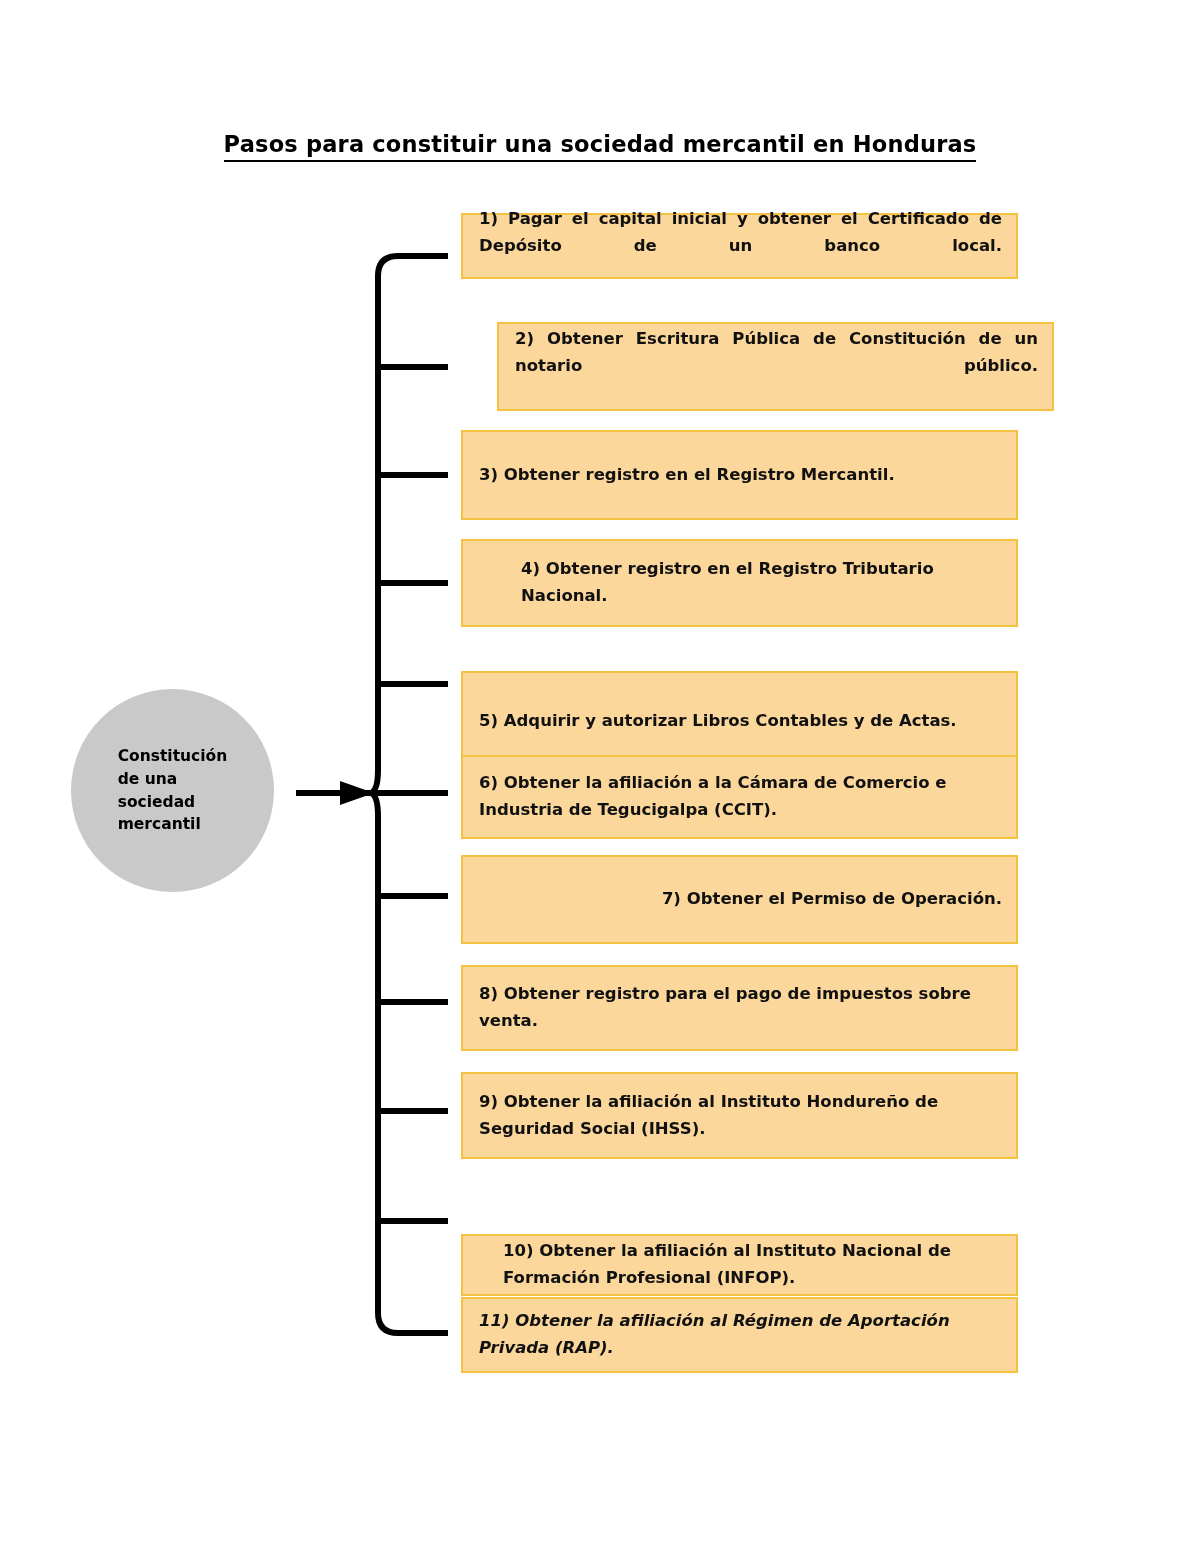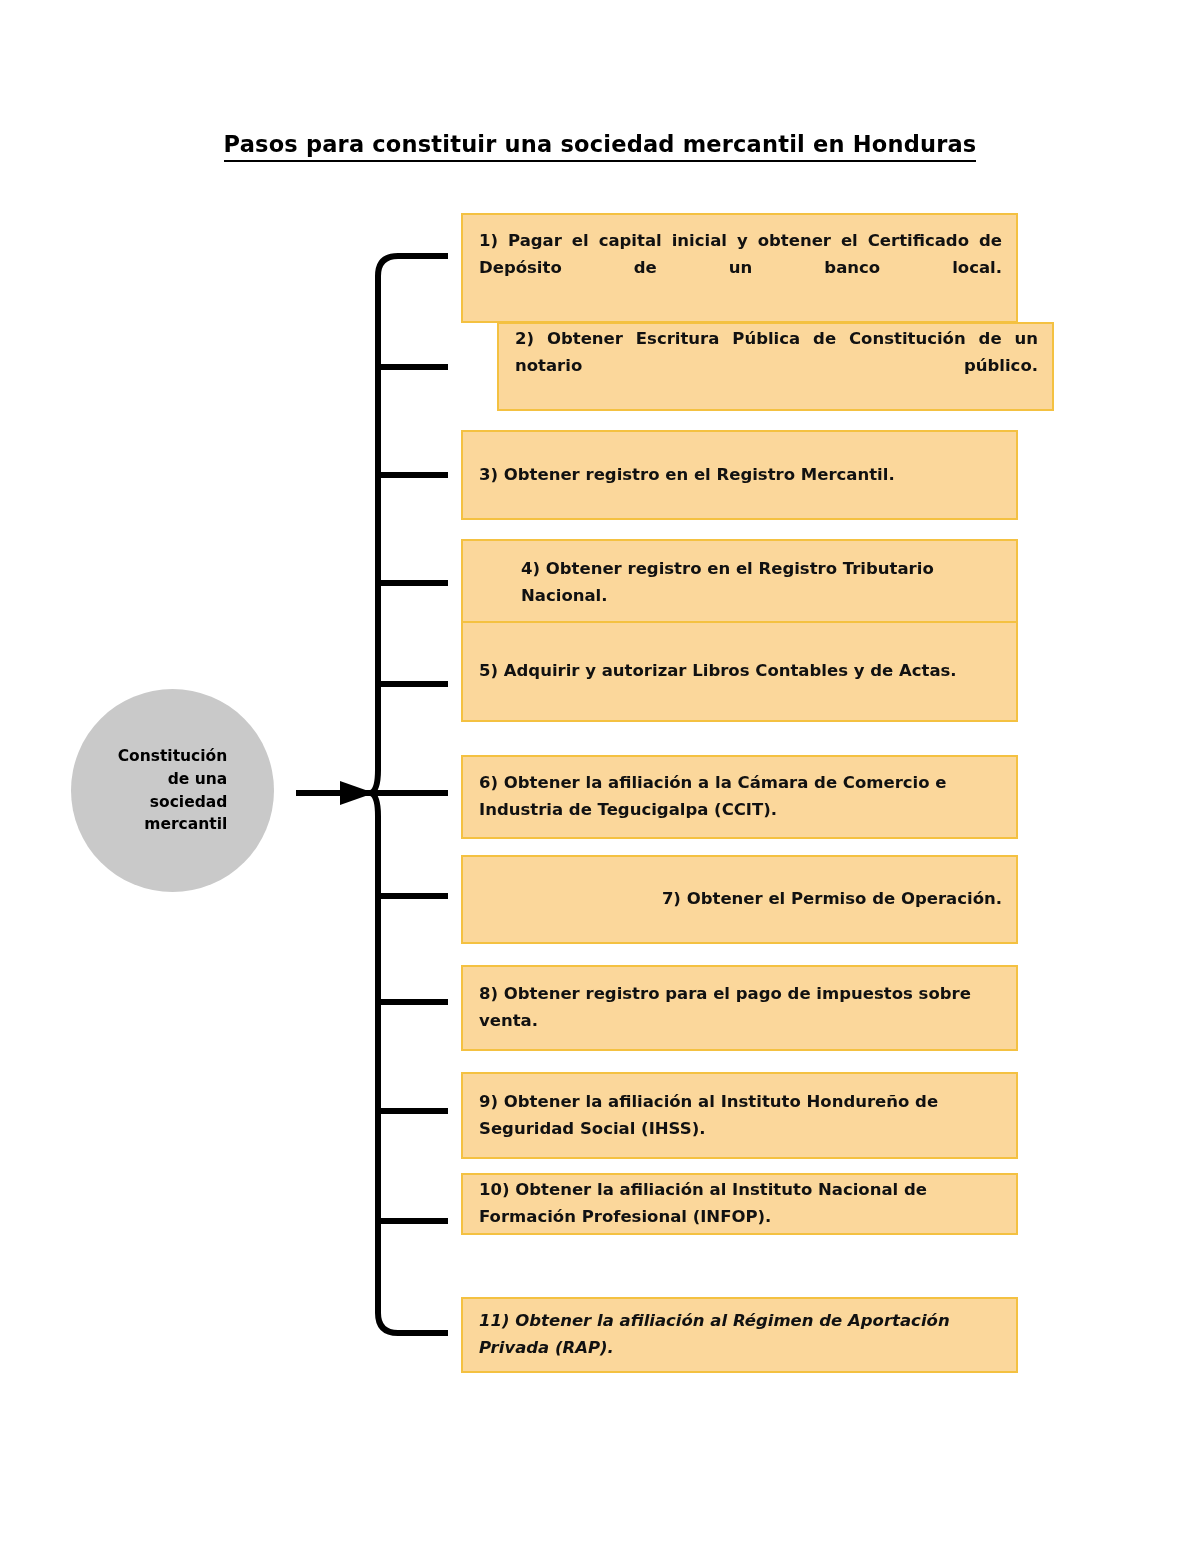--- a/index.html
+++ b/index.html
@@ -43,21 +43,21 @@
     width: 203px;
     height: 203px;
     border-radius: 50%;
     background: #c9c9c9;
     box-sizing: border-box;
     display: flex;
     align-items: center;
     justify-content: center;
   }
   .root-node .root-label {
-    text-align: right;
+    text-align: left;
     font-size: 15.5px;
     font-weight: bold;
     line-height: 1.47;
     color: #000;
   }
   .root-node .root-label span { display: block; }
 
   
   .connector-layer {
     position: absolute;
@@ -126,55 +126,55 @@
     <path d="M 371 793 L 448 793"></path>
     <path d="M 378 896 L 448 896"></path>
     <path d="M 378 1002 L 448 1002"></path>
     <path d="M 378 1111 L 448 1111"></path>
     <path d="M 378 1221 L 448 1221"></path>
   </g>
 
   <path d="M 340 781 L 374 793 L 340 805 Z" fill="#000000" stroke="none"></path>
 </svg>
 
-<div class="step-box justify" style="top:213px;height:110px;">
+<div class="step-box justify" style="top:213px;height:66px;">
   <span class="step-text">1) Pagar el capital inicial y obtener el Certificado de Depósito de un banco local.</span>
 </div>
 
 <div class="step-box justify" style="top:322px;height:89px;margin-left:36px;">
   <span class="step-text">2) Obtener Escritura Pública de Constitución de un notario público.</span>
 </div>
 
 <div class="step-box" style="top:430px;height:90px;">
   <span class="step-text">3) Obtener registro en el Registro Mercantil.</span>
 </div>
 
 <div class="step-box" style="top:539px;height:88px;padding-left:42px;">
   <span class="step-text">4) Obtener registro en el Registro Tributario Nacional.</span>
 </div>
 
-<div class="step-box" style="top:621px;height:101px;">
+<div class="step-box" style="top:671px;height:101px;">
   <span class="step-text">5) Adquirir y autorizar Libros Contables y de Actas.</span>
 </div>
 
 <div class="step-box" style="top:755px;height:84px;">
   <span class="step-text">6) Obtener la afiliación a la Cámara de Comercio e Industria de Tegucigalpa (CCIT).</span>
 </div>
 
 <div class="step-box" style="top:855px;height:89px;text-align:right;">
   <span class="step-text">7) Obtener el Permiso de Operación.</span>
 </div>
 
 <div class="step-box" style="top:965px;height:86px;">
   <span class="step-text">8) Obtener registro para el pago de impuestos sobre venta.</span>
 </div>
 
 <div class="step-box" style="top:1072px;height:87px;">
   <span class="step-text">9) Obtener la afiliación al Instituto Hondureño de Seguridad Social (IHSS).</span>
 </div>
 
-<div class="step-box" style="top:1173px;height:62px;">
+<div class="step-box" style="top:1234px;height:62px;padding-left:24px;">
   <span class="step-text">10) Obtener la afiliación al Instituto Nacional de Formación Profesional (INFOP).</span>
 </div>
 
 <div class="step-box" style="top:1297px;height:76px;font-style:italic;">
   <span class="step-text">11) Obtener la afiliación al Régimen de Aportación Privada (RAP).</span>
 </div>
 
 </body></html>

